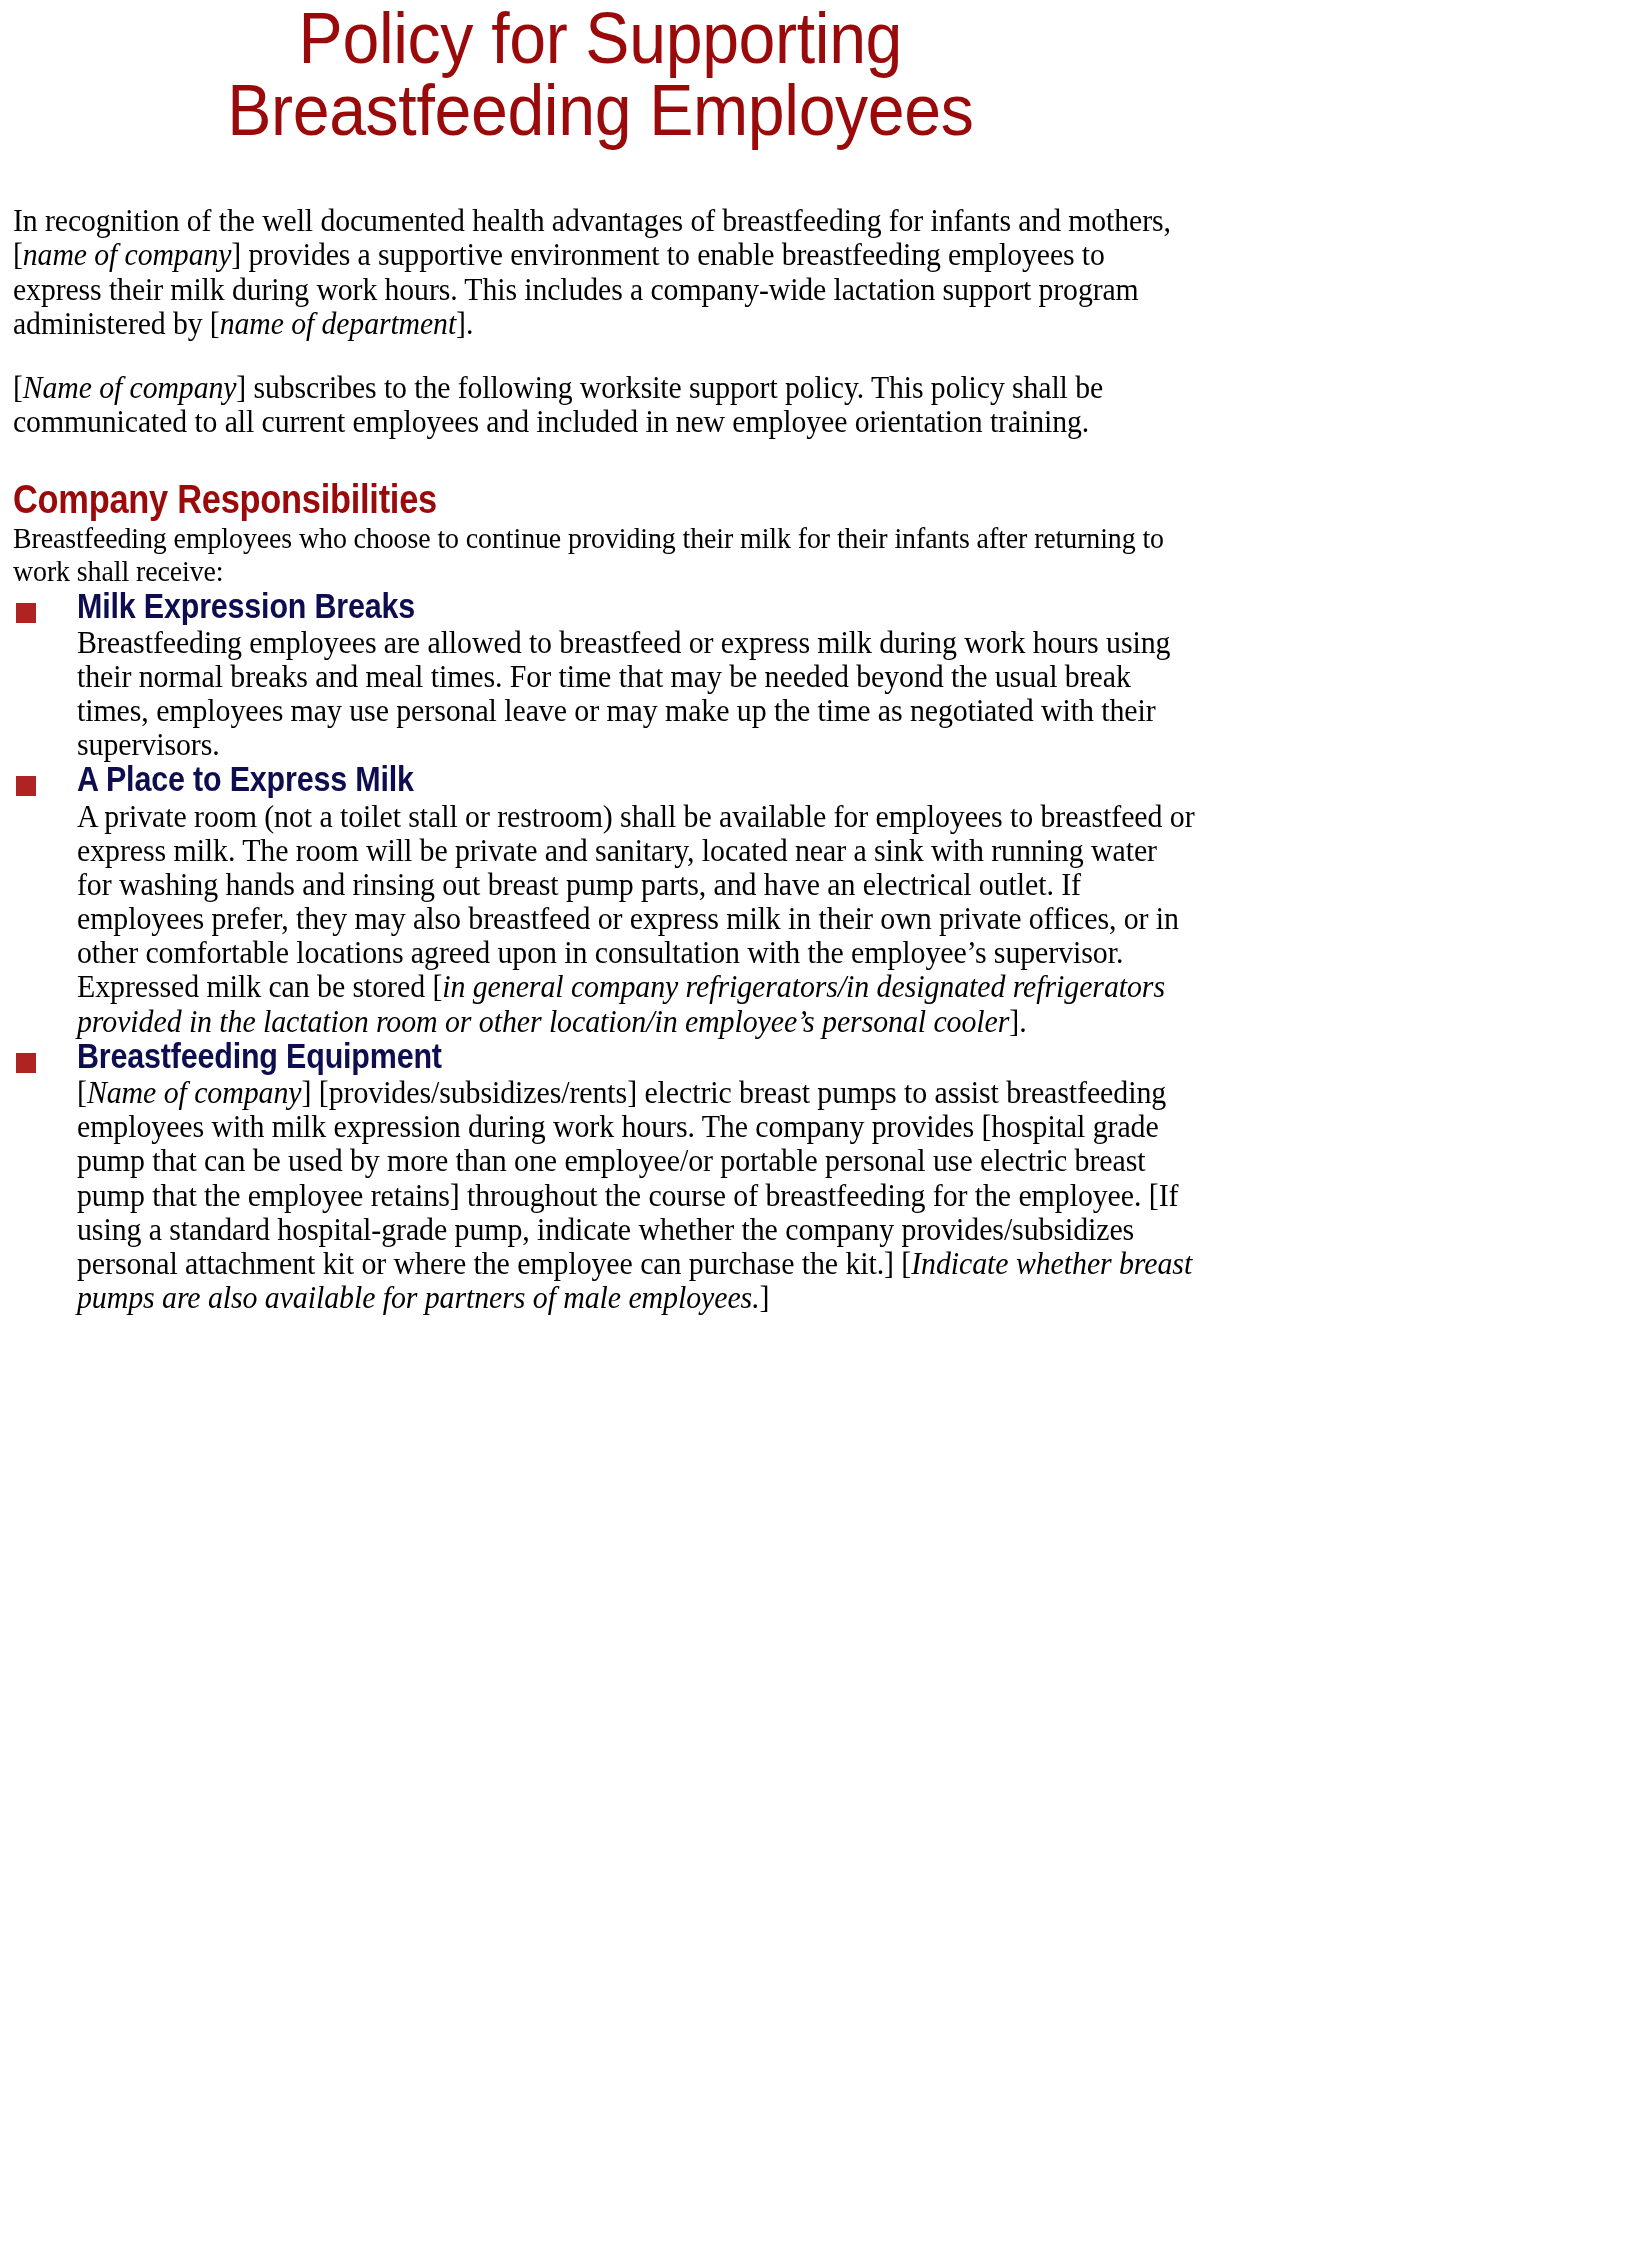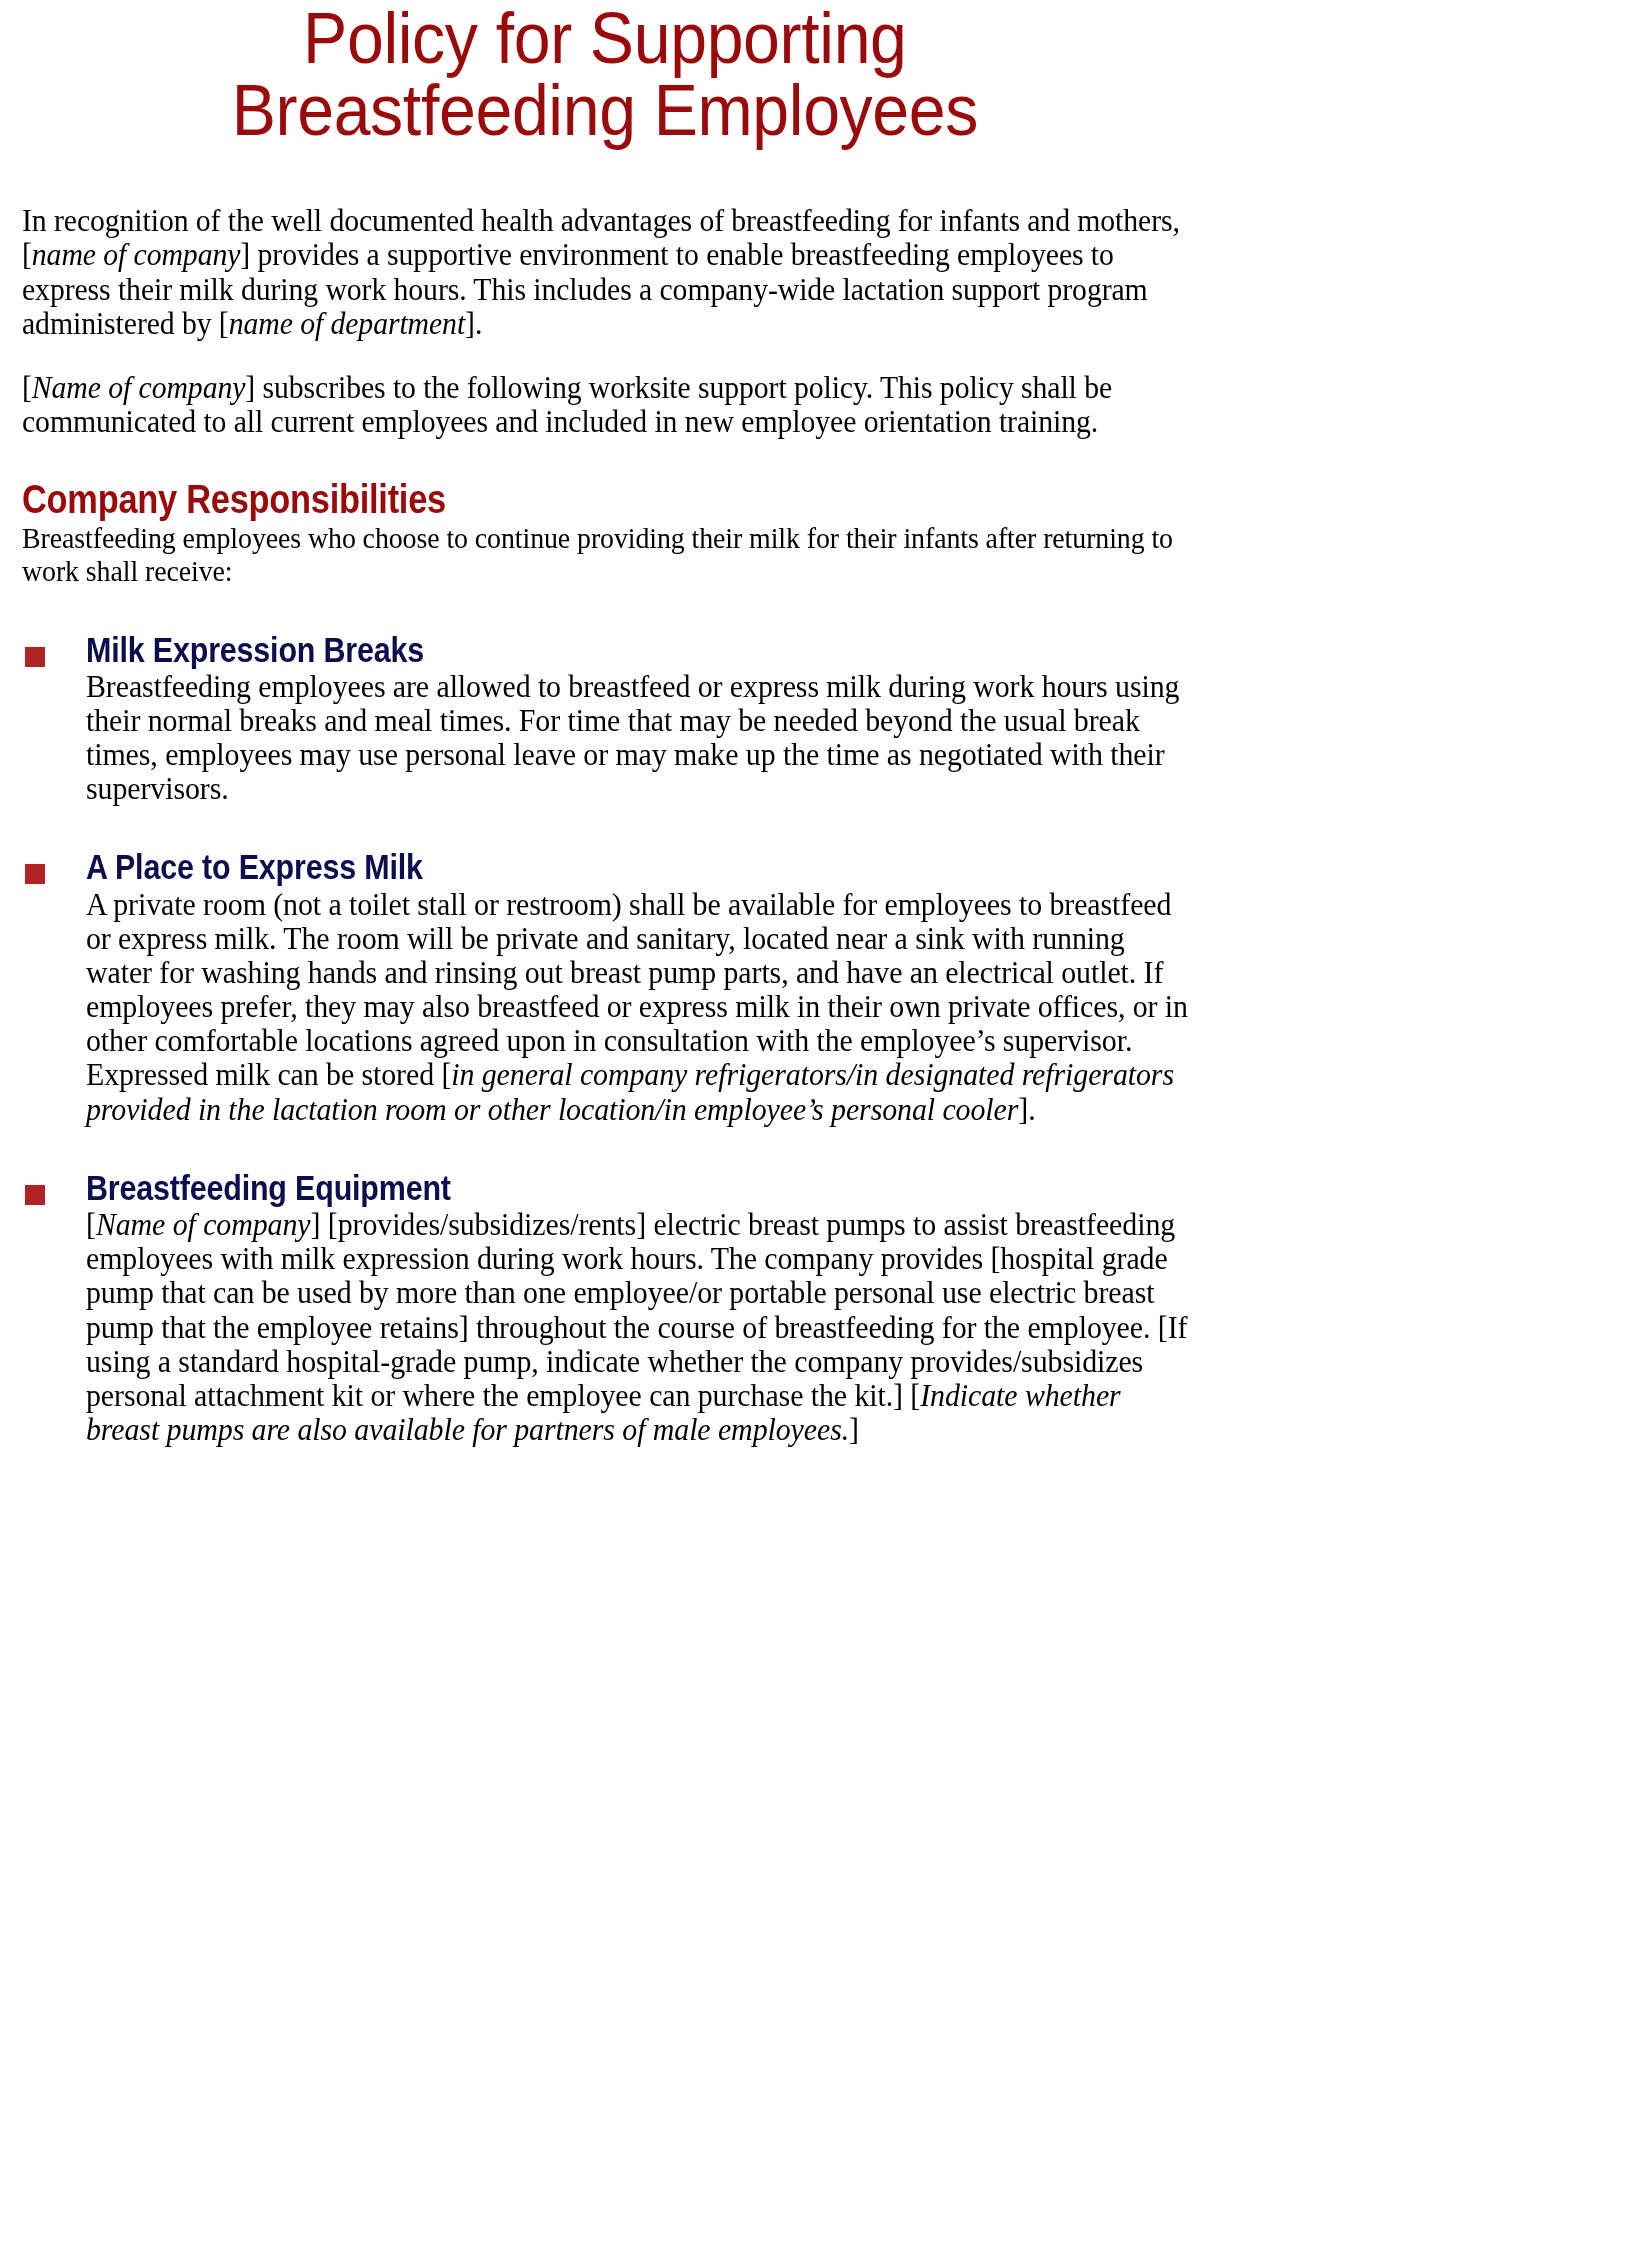--- a/index.html
+++ b/index.html
@@ -14,21 +14,21 @@
     font-family: "Liberation Serif", "DejaVu Serif", serif;
     color: #000000;
     -webkit-font-smoothing: antialiased;
   }
 
   .page {
     position: relative;
     width: 1292px;
     height: 2261px;
     box-sizing: border-box;
-    padding: 0 96px 0 22px;
+    padding: 0 96px 0 13px;
   }
 
   
   .doc-title {
     text-align: center;
     color: #9B0A0A;
     font-family: "Liberation Sans Narrow", "Liberation Sans", "DejaVu Sans", sans-serif;
     font-weight: 400;
     font-size: 72px;
     line-height: 0.96;
@@ -81,21 +81,20 @@
     width: 107.5%;
     letter-spacing: -0.1px;
   }
 
   
   .bullet-list { margin: 0; padding: 0; list-style: none; }
 
   .bullet-item {
     position: relative;
     padding-left: 64px;
-    margin-top: 44px;
   }
   .bullet-item:first-child { }
 
   .bullet-marker {
     position: absolute;
     left: 2.6px;
     top: 15px;
     width: 20px;
     height: 20px;
     background: #B02323;

